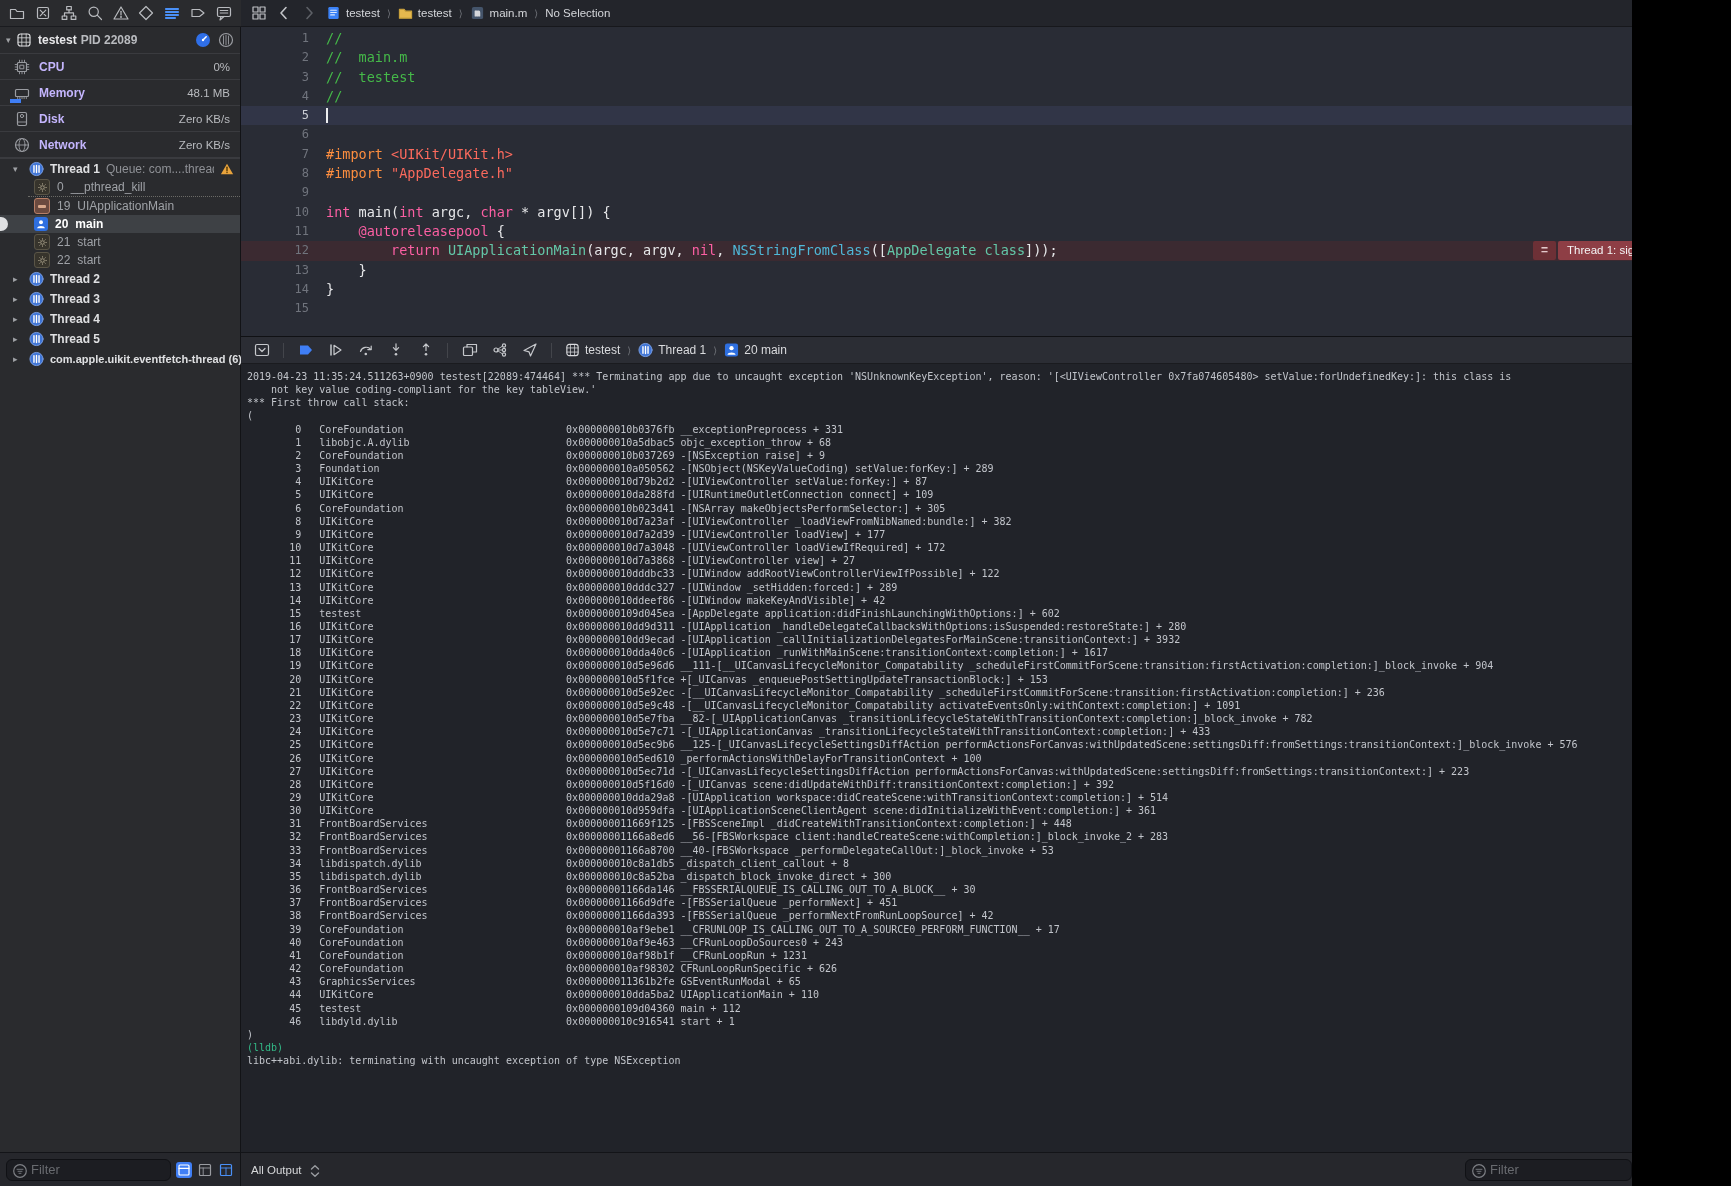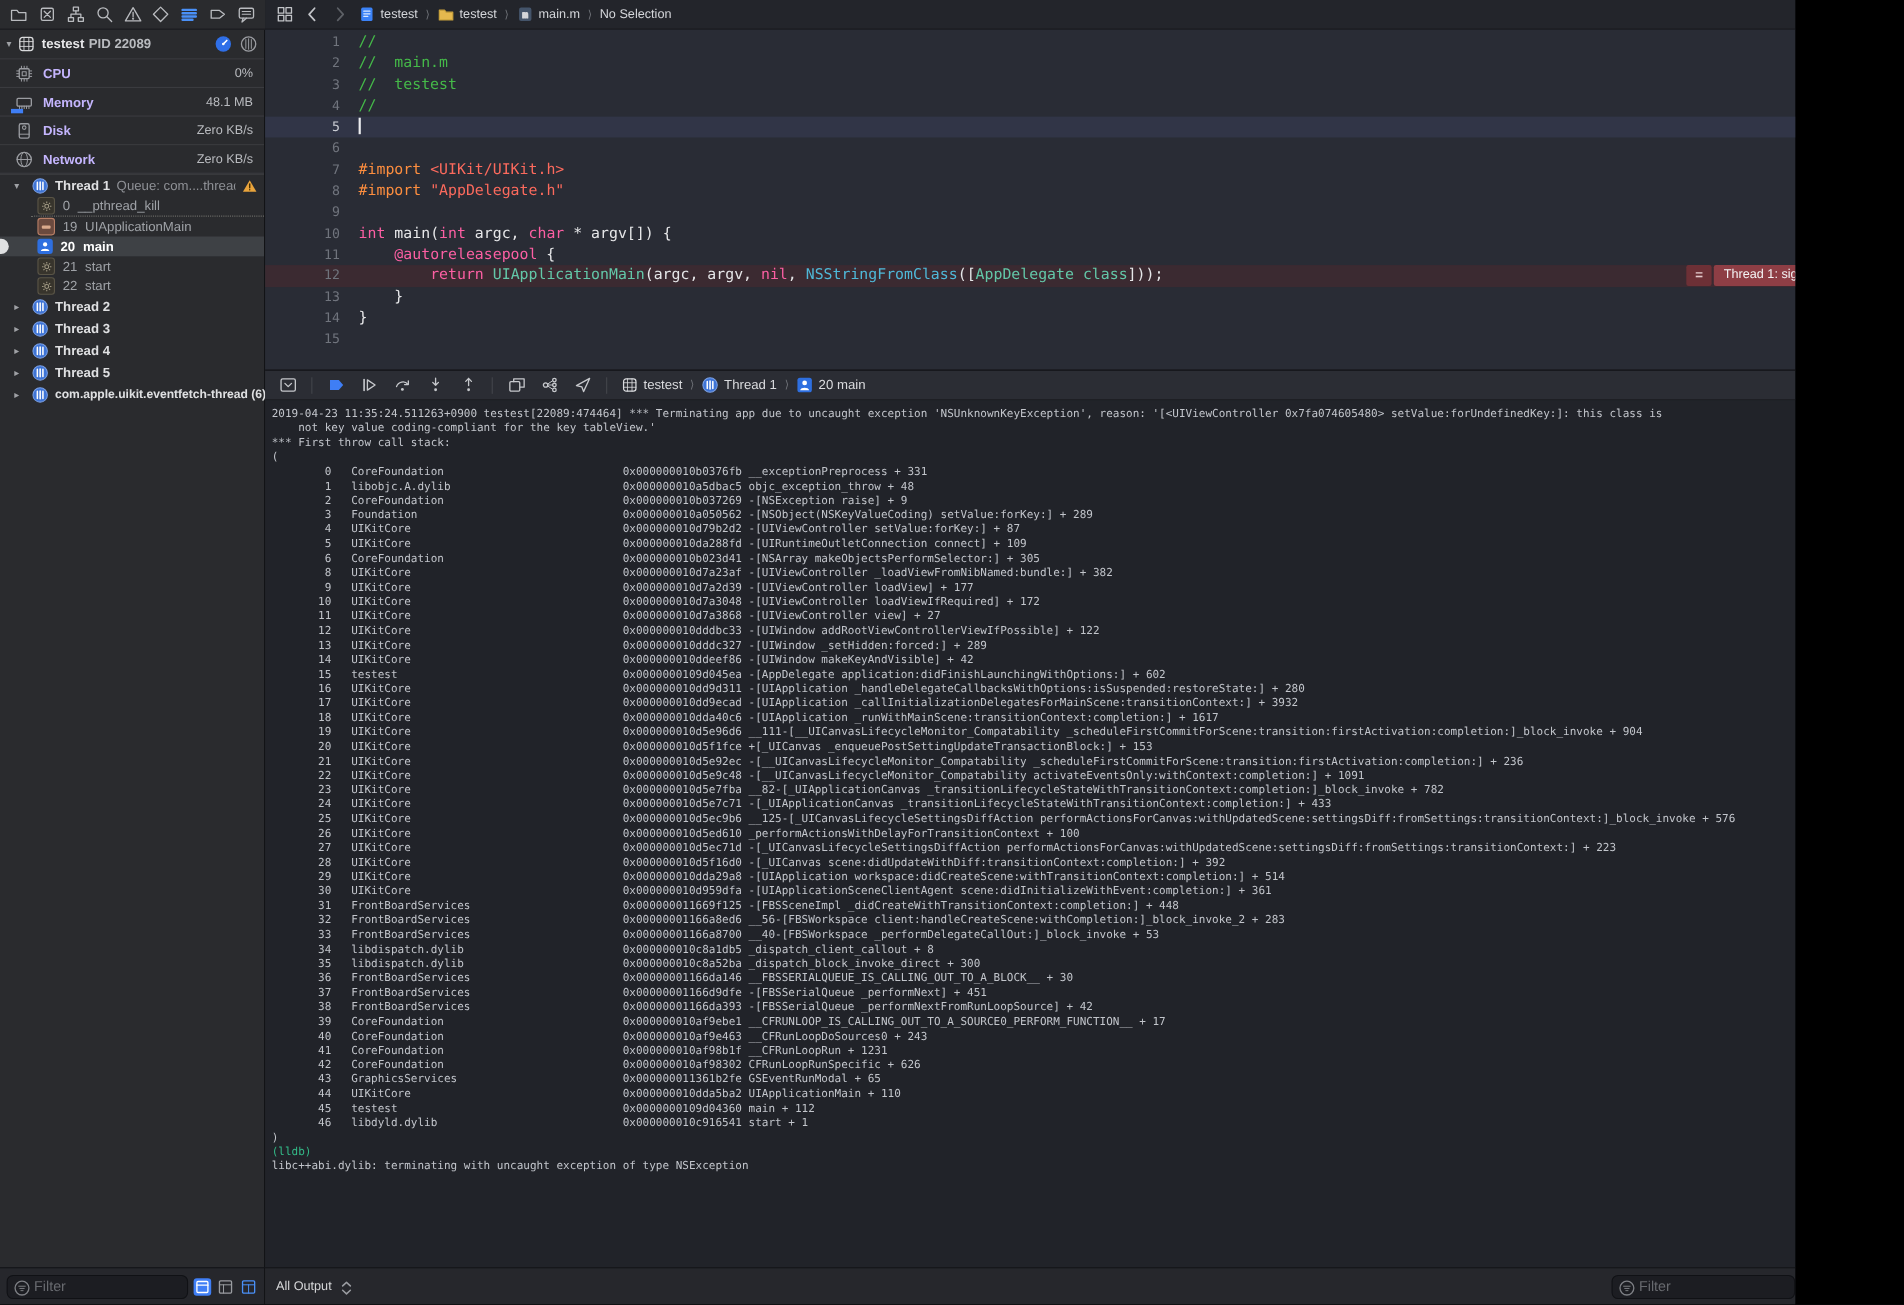--- a/index.html
+++ b/index.html
@@ -516,21 +516,21 @@
         </span>
       </span>
     </div>
 
   <div id="console">
       <div class="cline">2019-04-23 11:35:24.511263+0900 testest[22089:474464] *** Terminating app due to uncaught exception 'NSUnknownKeyException', reason: '[&lt;UIViewController 0x7fa074605480&gt; setValue:forUndefinedKey:]: this class is</div>
       <div class="cline">    not key value coding-compliant for the key tableView.'</div>
       <div class="cline">*** First throw call stack:</div>
       <div class="cline">(</div>
       <div class="cline">        0   CoreFoundation                           0x000000010b0376fb __exceptionPreprocess + 331</div>
-      <div class="cline">        1   libobjc.A.dylib                          0x000000010a5dbac5 objc_exception_throw + 48</div>
+      <div class="cline">        1   libobjc.A.dylib                          0x000000010a5dbac5 objc_exception_throw + 68</div>
       <div class="cline">        2   CoreFoundation                           0x000000010b037269 -[NSException raise] + 9</div>
       <div class="cline">        3   Foundation                               0x000000010a050562 -[NSObject(NSKeyValueCoding) setValue:forKey:] + 289</div>
       <div class="cline">        4   UIKitCore                                0x000000010d79b2d2 -[UIViewController setValue:forKey:] + 87</div>
       <div class="cline">        5   UIKitCore                                0x000000010da288fd -[UIRuntimeOutletConnection connect] + 109</div>
       <div class="cline">        6   CoreFoundation                           0x000000010b023d41 -[NSArray makeObjectsPerformSelector:] + 305</div>
       <div class="cline">        8   UIKitCore                                0x000000010d7a23af -[UIViewController _loadViewFromNibNamed:bundle:] + 382</div>
       <div class="cline">        9   UIKitCore                                0x000000010d7a2d39 -[UIViewController loadView] + 177</div>
       <div class="cline">       10   UIKitCore                                0x000000010d7a3048 -[UIViewController loadViewIfRequired] + 172</div>
       <div class="cline">       11   UIKitCore                                0x000000010d7a3868 -[UIViewController view] + 27</div>
       <div class="cline">       12   UIKitCore                                0x000000010dddbc33 -[UIWindow addRootViewControllerViewIfPossible] + 122</div>

